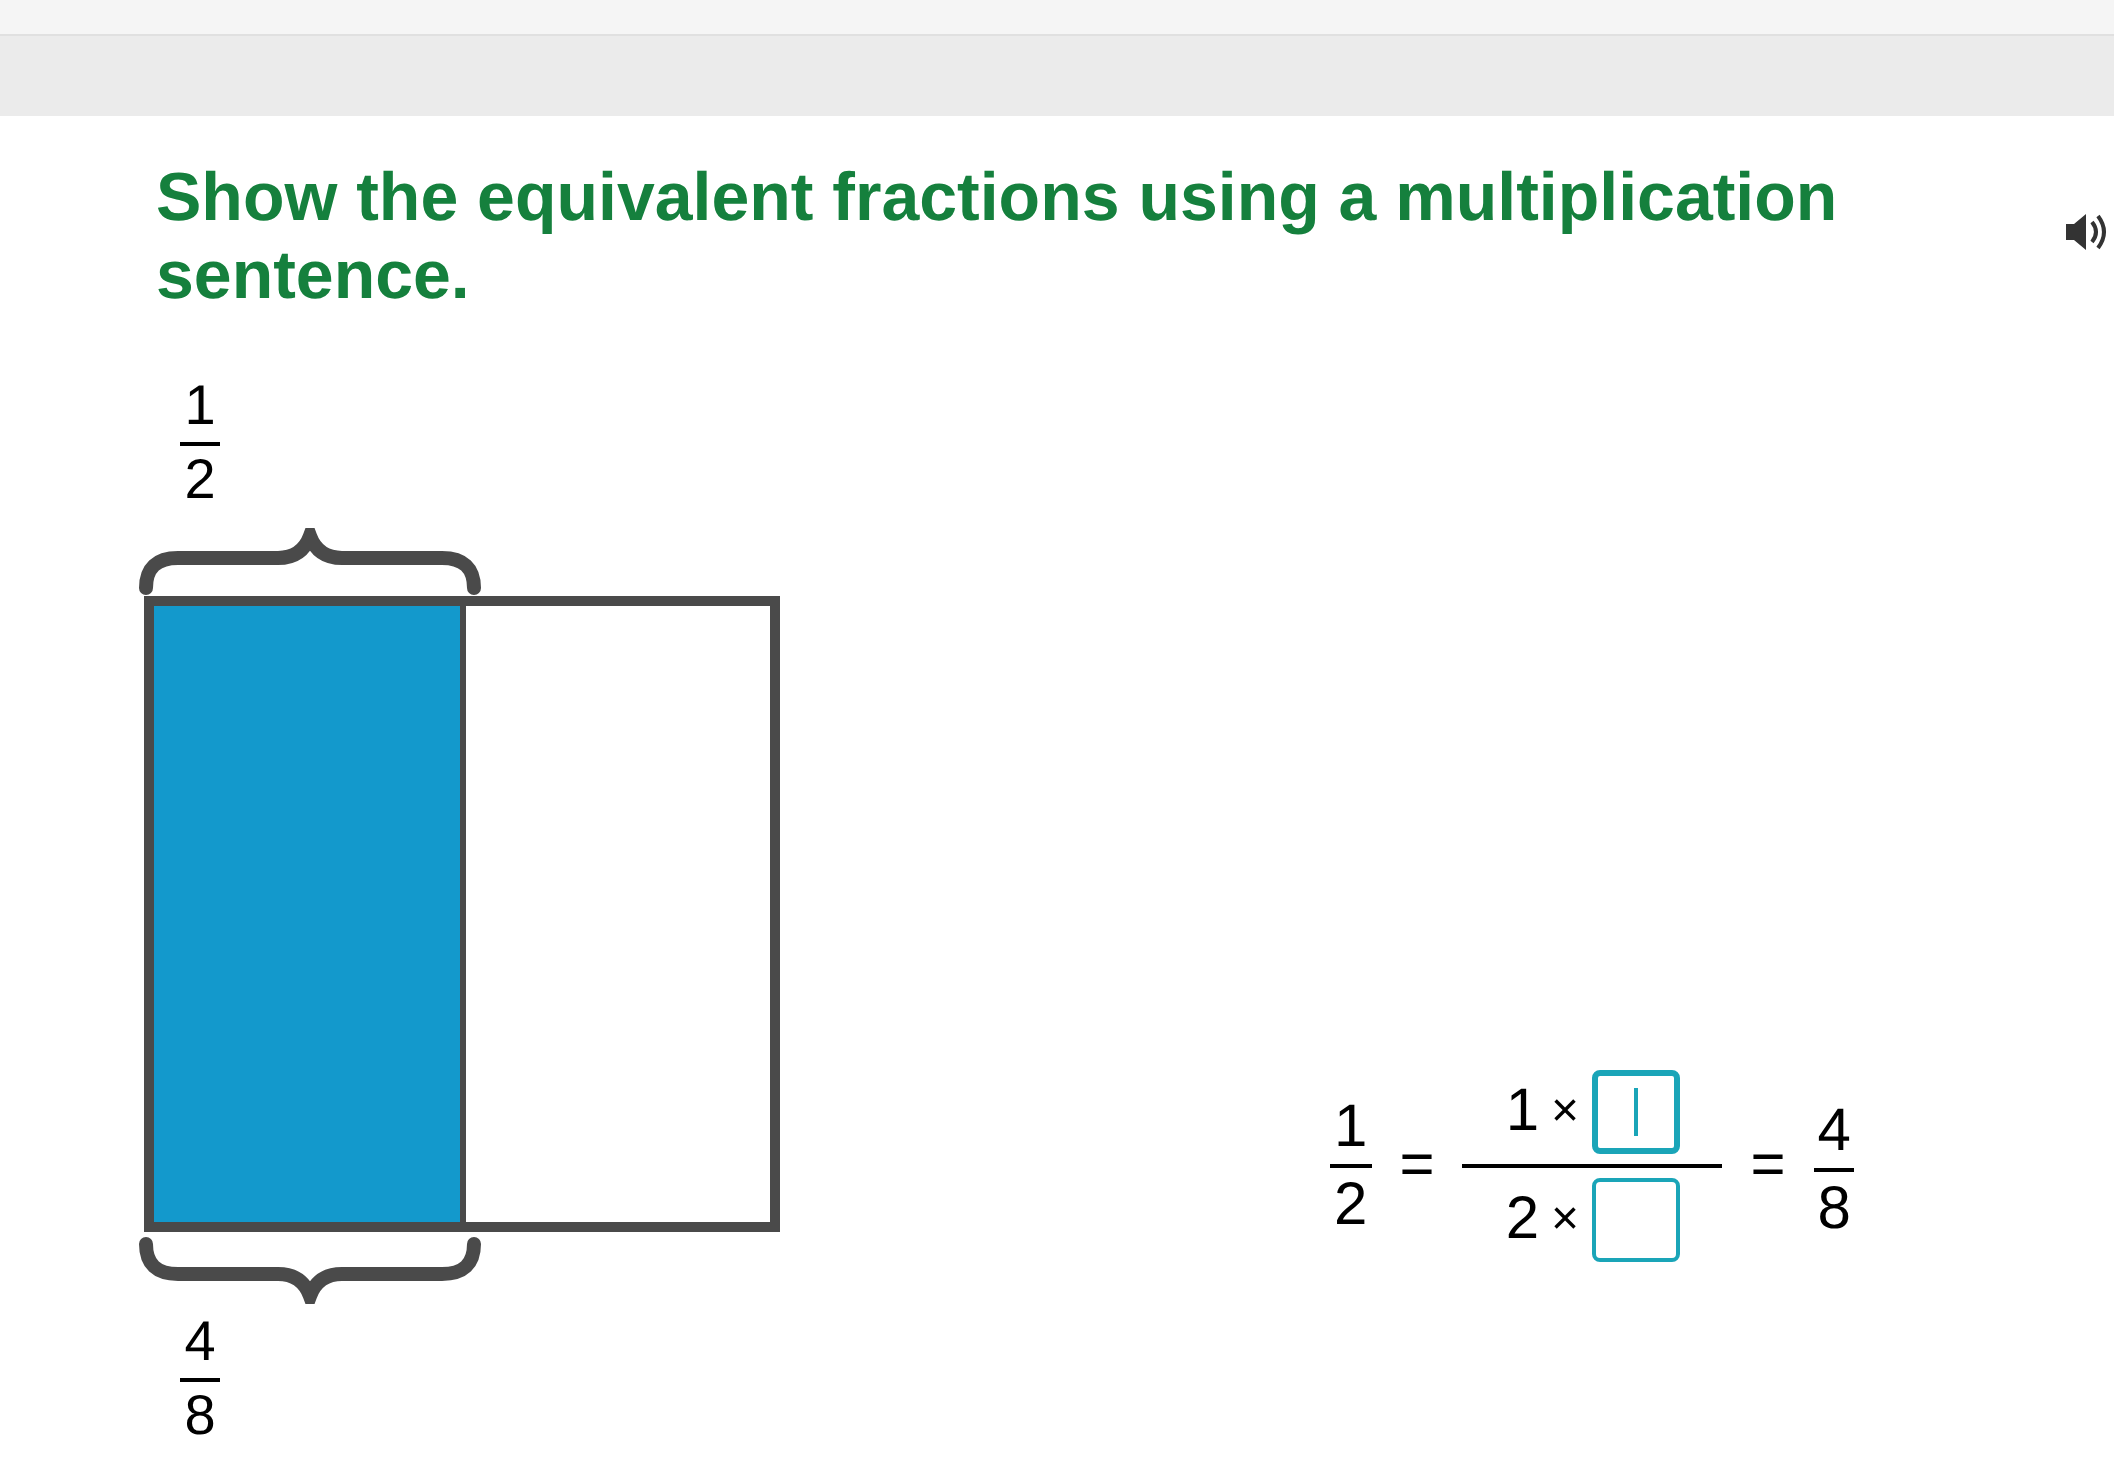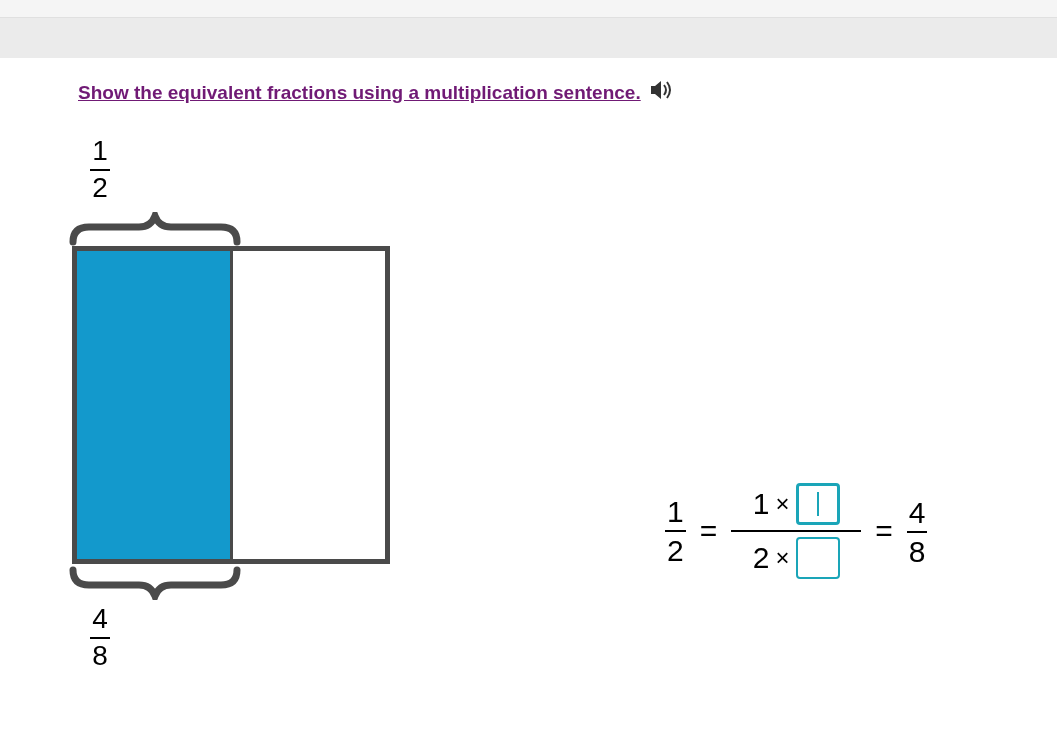--- a/index.html
+++ b/index.html
@@ -23,24 +23,23 @@
       height: 40px;
       background: #ebebeb;
     }
     .prompt-row {
       padding: 22px 0 0 78px;
       display: flex;
       align-items: center;
       gap: 10px;
     }
     .prompt-text {
-      font-size: 19px;
+      font-size: 34px;
       font-weight: bold;
-      color: #701a75;
-      text-decoration: underline;
+      color: #15803d;
     }
     .sound-icon {
       font-size: 22px;
       color: #333;
       cursor: pointer;
     }
     .content {
       position: relative;
       padding-left: 78px;
       padding-top: 30px;

